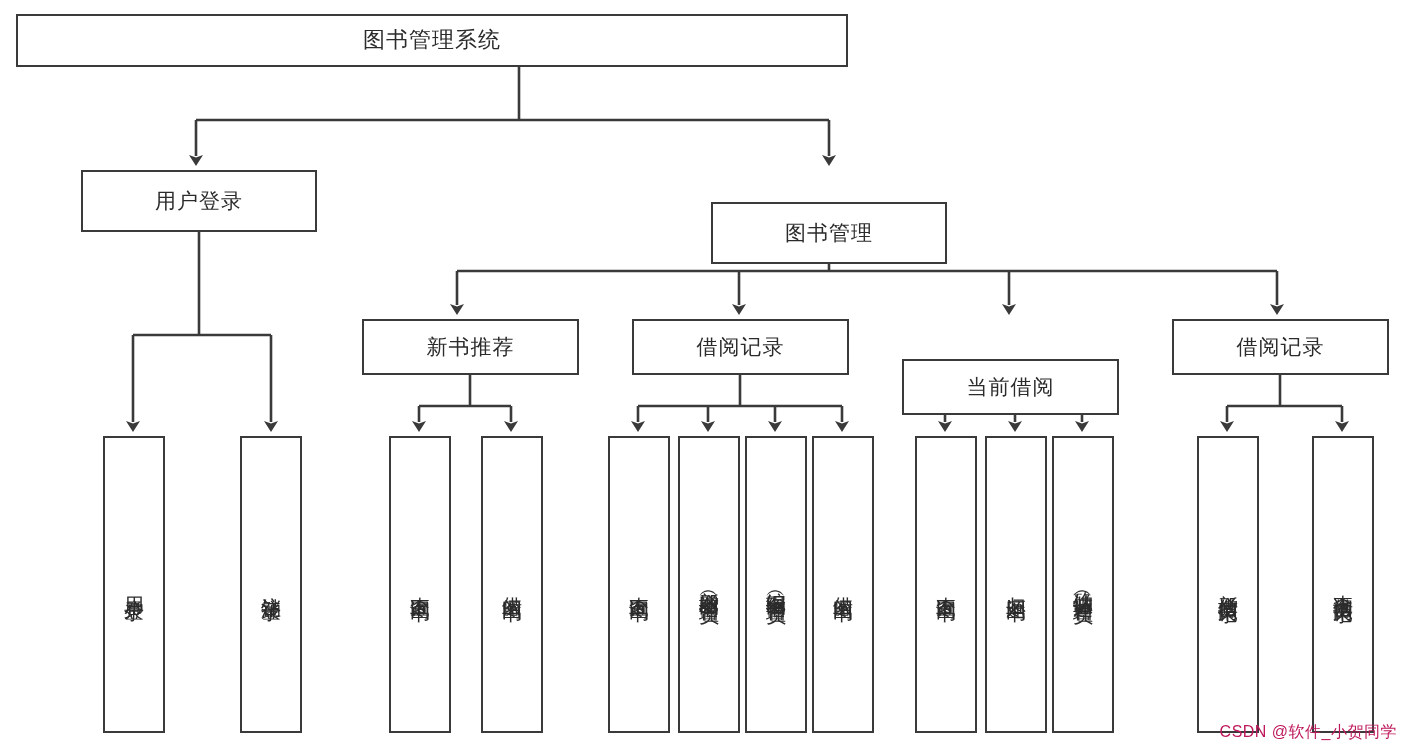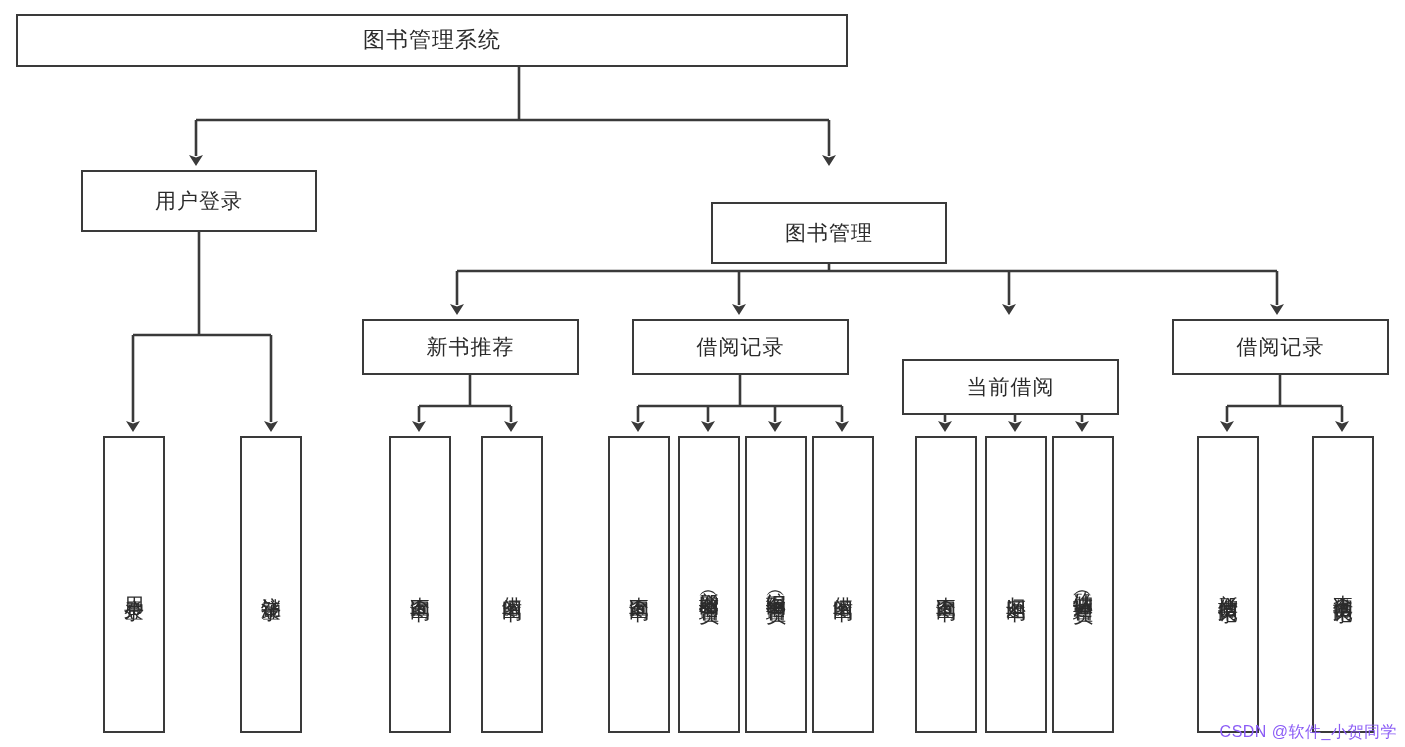--- a/index.html
+++ b/index.html
@@ -58,21 +58,21 @@
     fill: none;
   }
   .arrowhead {
     fill: #3a3a3a;
   }
   #watermark {
     position: absolute;
     right: 8px;
     bottom: 4px;
     font-size: 16px;
-    color: #8b5cf6;
+    color: #be185d;
     white-space: nowrap;
     letter-spacing: 0.5px;
   }
 </style>
 </head>
 <body>
 
 <div id="canvas">
 
   <svg class="links" viewBox="0 0 1405 747">

